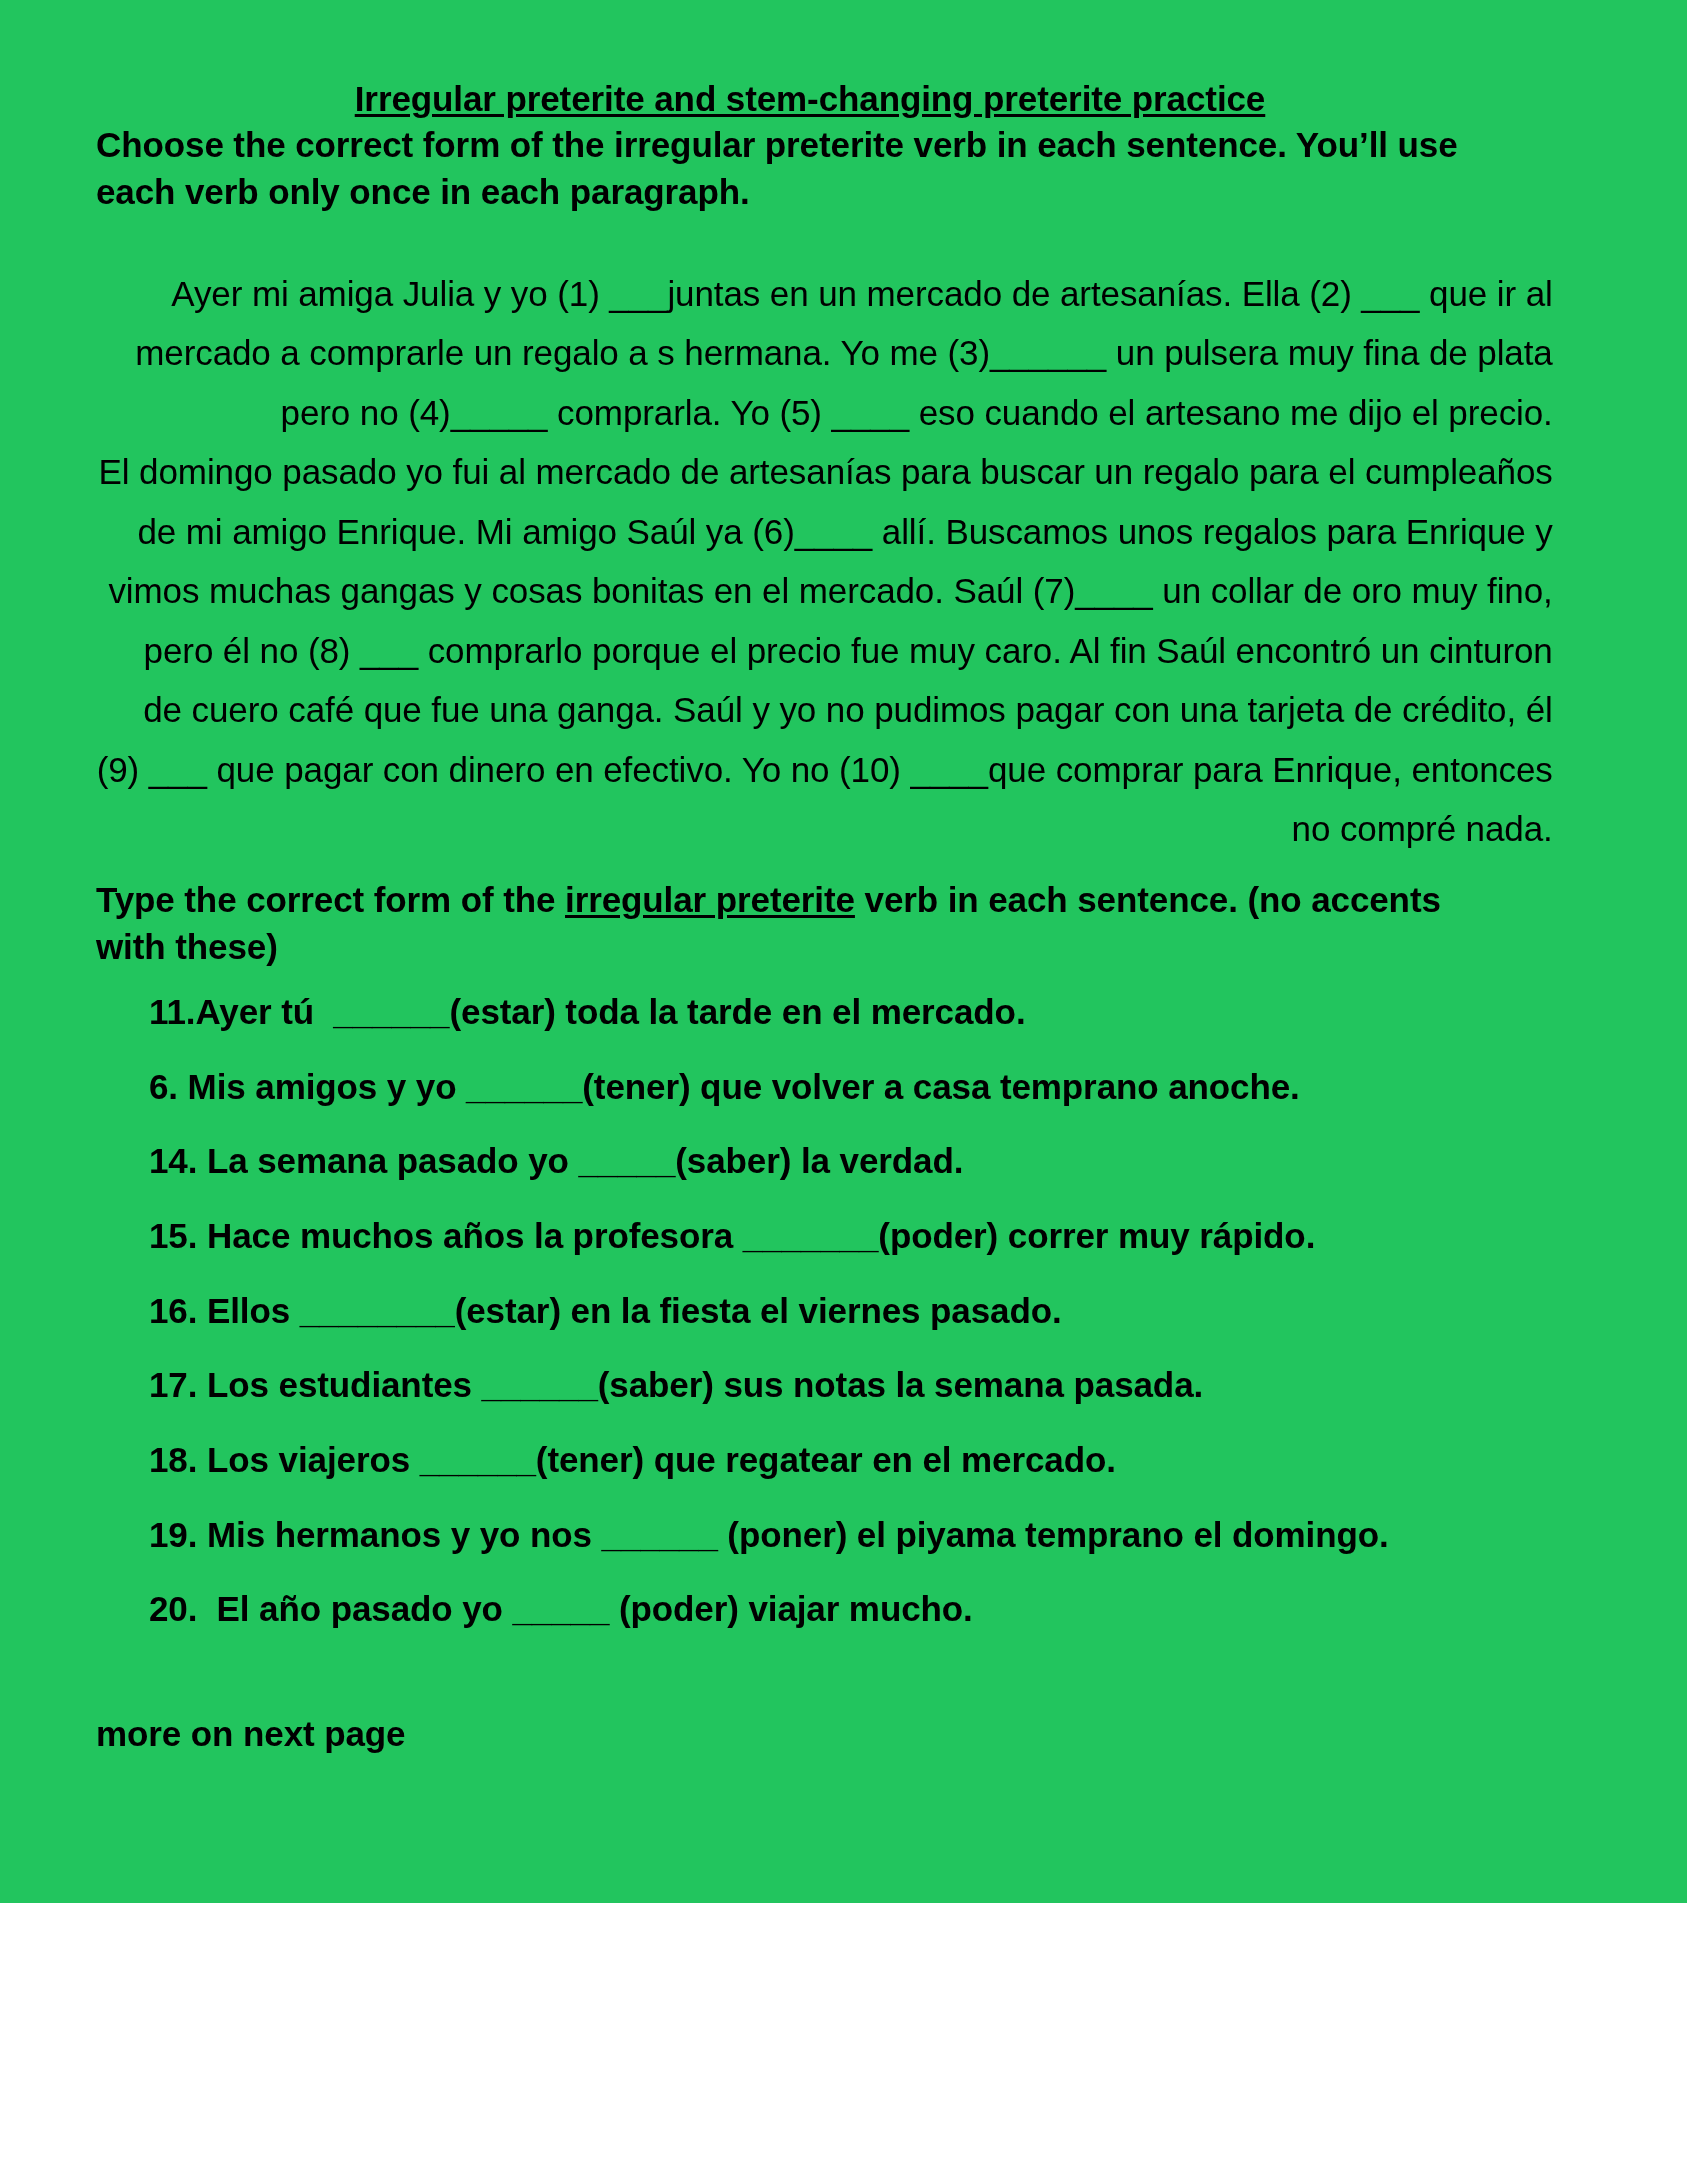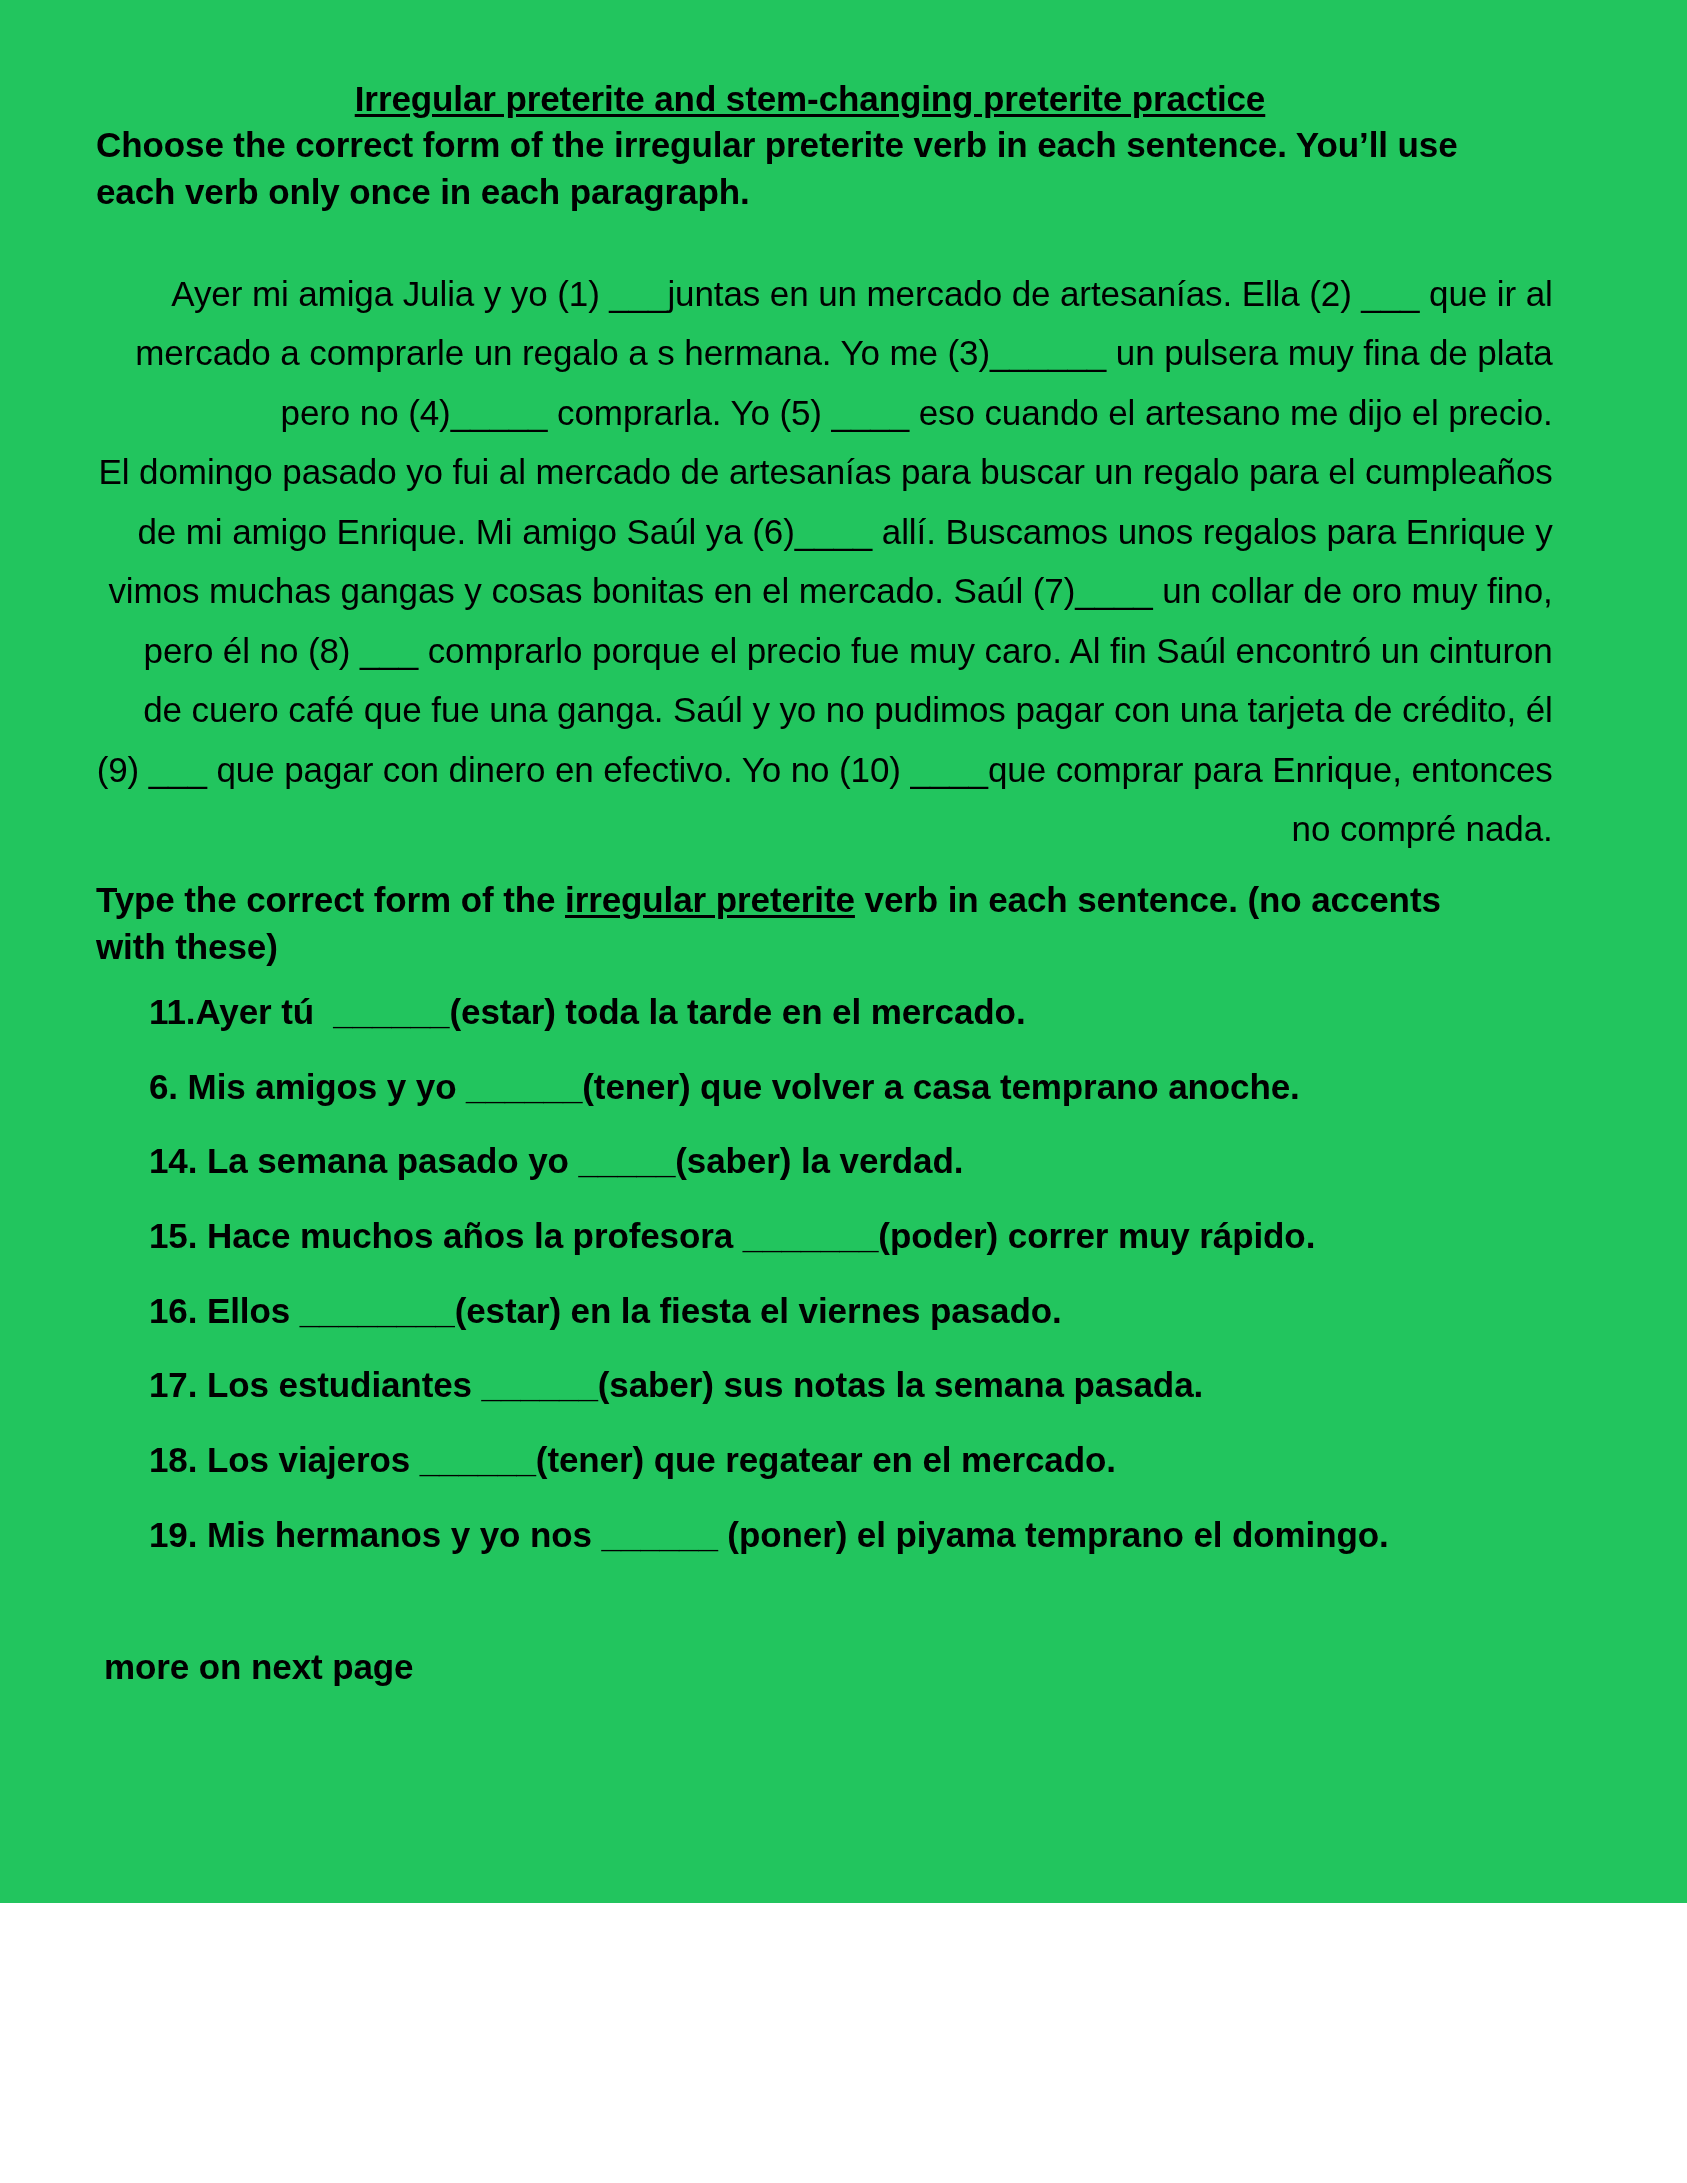--- a/index.html
+++ b/index.html
@@ -70,21 +70,21 @@
     font-size: 35px;
     line-height: 1.22;
     padding-left: 53px;
     margin-bottom: 32px;
     white-space: pre-wrap;
   }
   .footer-note {
     font-weight: bold;
     font-size: 35px;
     line-height: 1.3;
-    margin: 8px;
+    margin: 0;
   }
   .instr-block {
     margin-top: 17px;
   }
 </style>
 </head>
 <body>
 
 <div class="page">
   <div class="doc">
@@ -105,20 +105,21 @@
 
     <ol class="numlist">
       <li><span>11.</span><span>Ayer tú  ______(estar) toda la tarde en el mercado.</span></li>
       <li><span>6.</span><span> Mis amigos y yo ______(tener) que volver a casa temprano anoche.</span></li>
       <li><span>14.</span><span> La semana pasado yo _____(saber) la verdad.</span></li>
       <li><span>15.</span><span> Hace muchos años la profesora _______(poder) correr muy rápido.</span></li>
       <li><span>16.</span><span> Ellos ________(estar) en la fiesta el viernes pasado.</span></li>
       <li><span>17.</span><span> Los estudiantes ______(saber) sus notas la semana pasada.</span></li>
       <li><span>18.</span><span> Los viajeros ______(tener) que regatear en el mercado.</span></li>
       <li><span>19.</span><span> Mis hermanos y yo nos ______ (poner) el piyama temprano el domingo.</span></li>
+      <li><span>20.</span><span>  El año pasado yo _____ (poder) viajar mucho.</span></li>
     </ol>
 
     <div class="gap-lg"></div>
 
     <p class="footer-note">more on next page</p>
 
   </div>
 </div>
 
 

